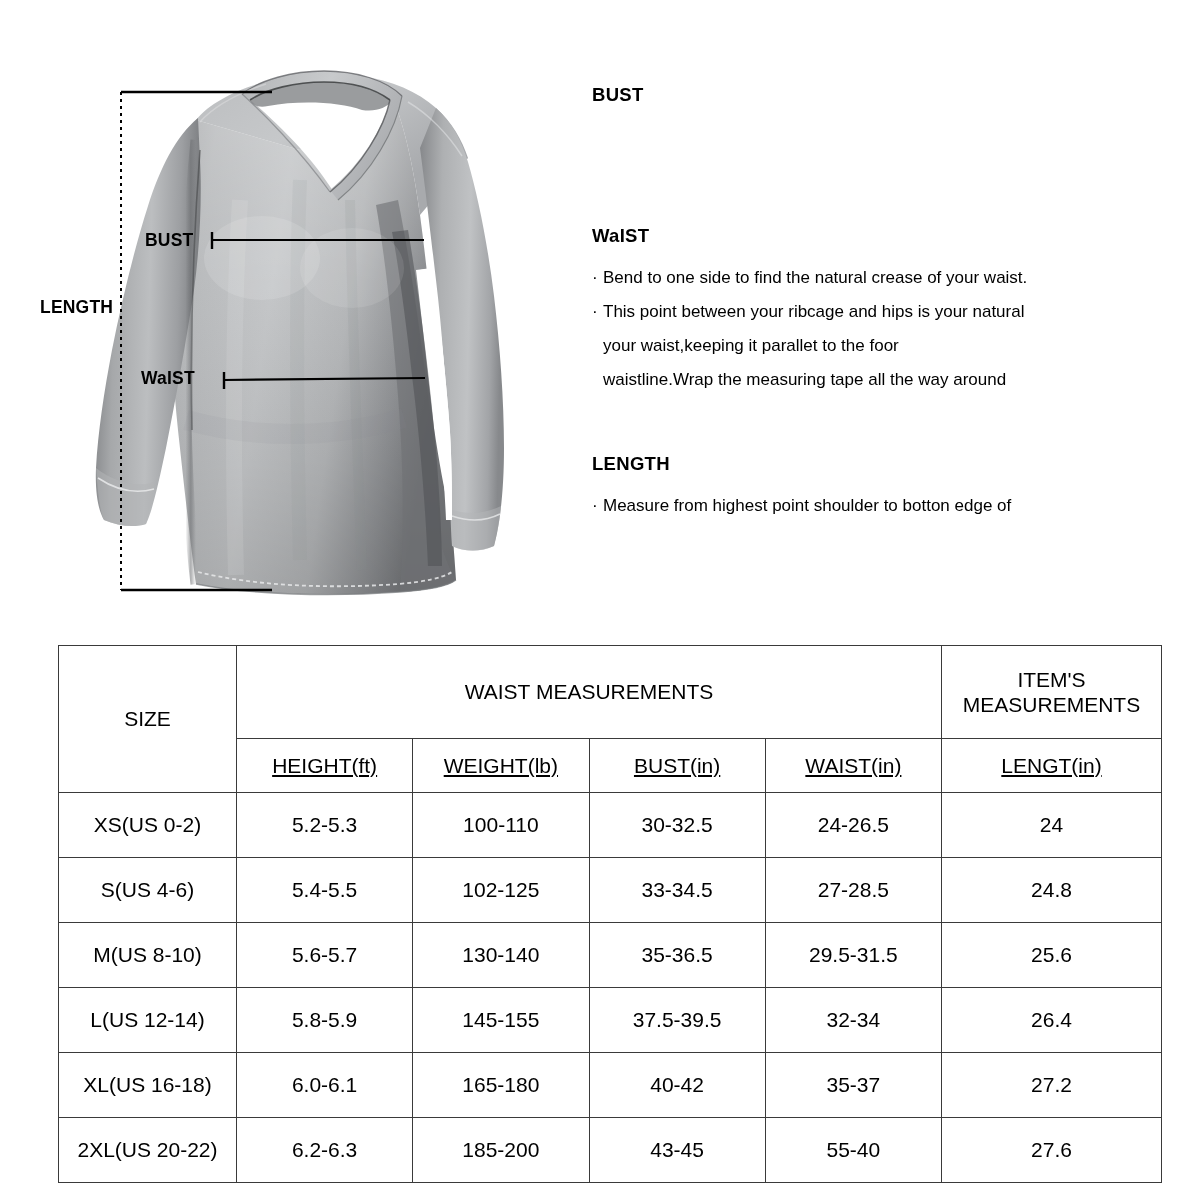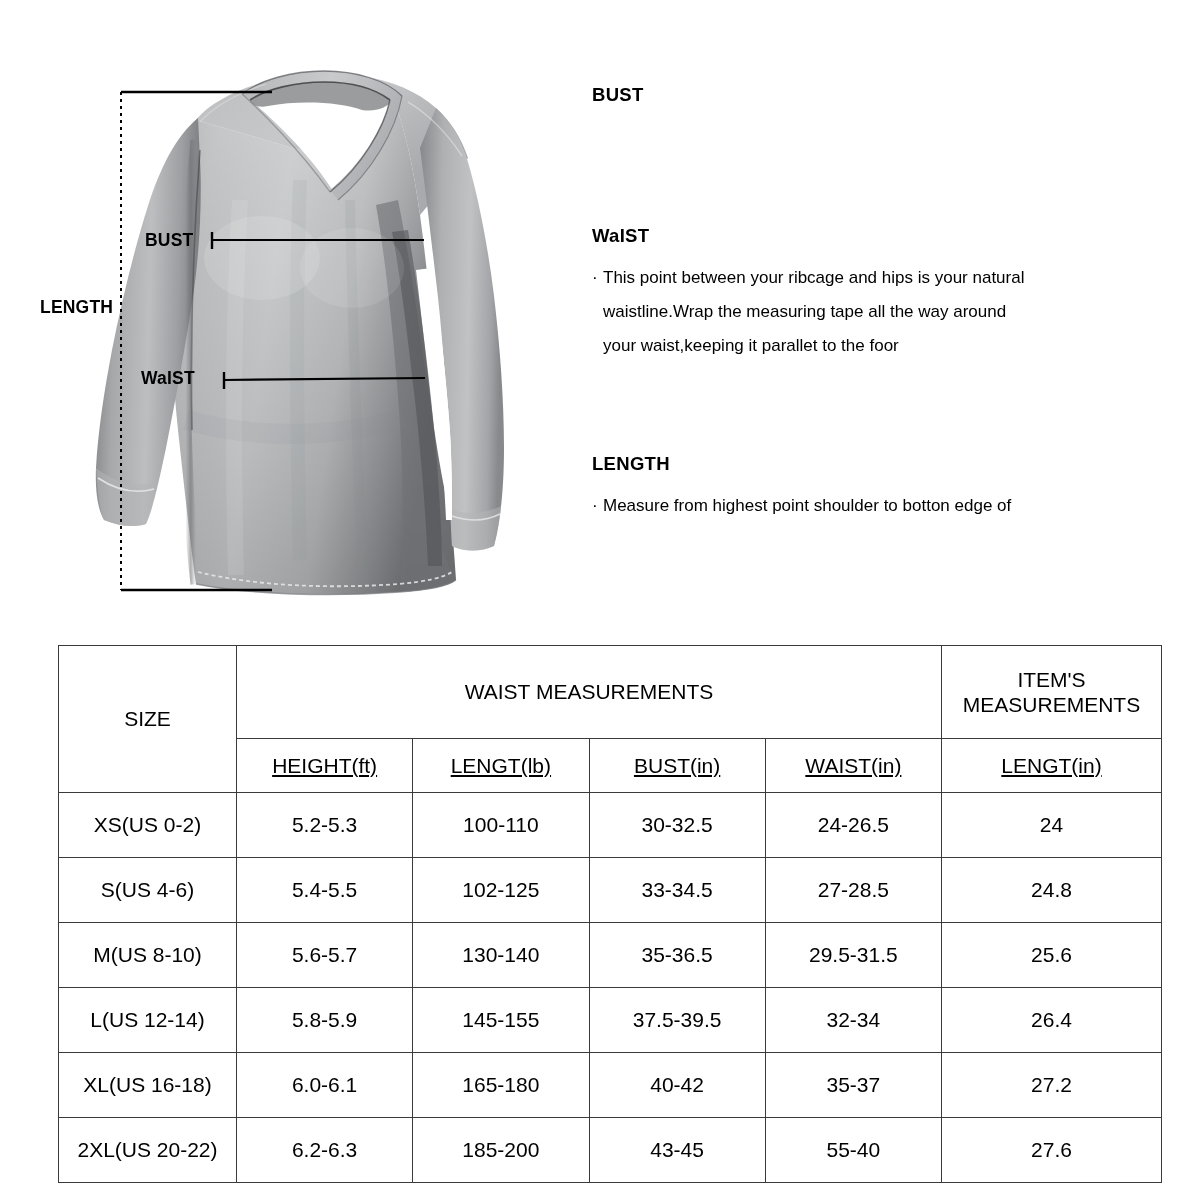--- a/index.html
+++ b/index.html
@@ -363,23 +363,24 @@
   </div>
 
   <div id="instructions">
 
     <div class="instr-block" id="block-bust">
       <div class="instr-title">BUST</div>
     </div>
 
     <div class="instr-block" id="block-waist">
       <div class="instr-title">WaIST</div>
+      <div class="instr-line"><span class="bullet">·</span><span>Bend to one side to find the natural crease of your waist.</span></div>
       <div class="instr-line"><span class="bullet">·</span><span>This point between your ribcage and hips is your natural</span></div>
+      <div class="instr-line cont"><span class="bullet">·</span><span>your waist,keeping it parallet to the foor</span></div>
       <div class="instr-line cont"><span class="bullet">·</span><span>waistline.Wrap the measuring tape all the way around</span></div>
-      <div class="instr-line cont"><span class="bullet">·</span><span>your waist,keeping it parallet to the foor</span></div>
     </div>
 
     <div class="instr-block" id="block-length">
       <div class="instr-title">LENGTH</div>
       <div class="instr-line"><span class="bullet">·</span><span>Measure from highest point shoulder to botton edge of</span></div>
     </div>
 
   </div>
 </div>
 
@@ -389,21 +390,21 @@
       <tr class="row-head-top">
         <td class="hdr-size" rowspan="2">SIZE</td>
         <td class="group-your" colspan="4">WAIST MEASUREMENTS</td>
         <td class="group-item col-length" rowspan="1">
           <span>ITEM'S</span><br>
           <span>MEASUREMENTS</span>
         </td>
       </tr>
       <tr class="row-head-sub">
         <td class="sub-head col-height">HEIGHT(ft)</td>
-        <td class="sub-head col-weight">LENGT(lb)</td>
+        <td class="sub-head col-weight">WEIGHT(lb)</td>
         <td class="sub-head col-bust">BUST(in)</td>
         <td class="sub-head col-waist">WAIST(in)</td>
         <td class="sub-head col-length">LENGT(in)</td>
       </tr>
 
       <tr class="data-row">
         <td class="size-cell">XS(US 0-2)</td>
         <td>5.2-5.3</td>
         <td>100-110</td>
         <td>30-32.5</td>

